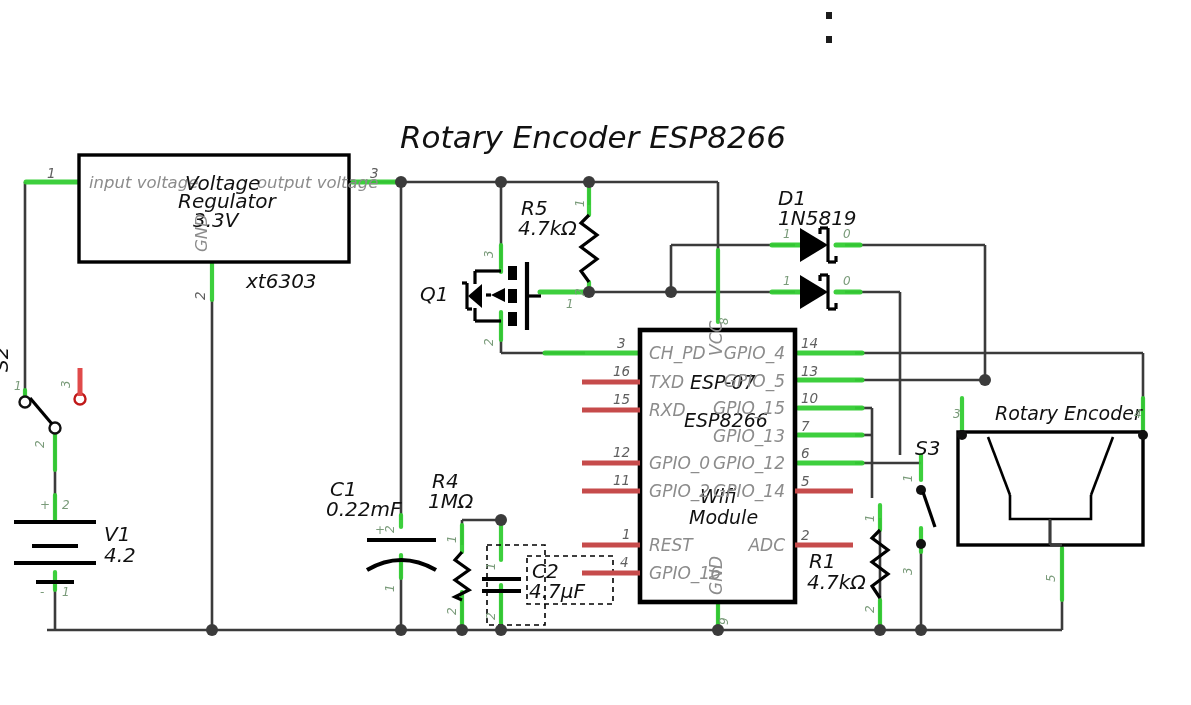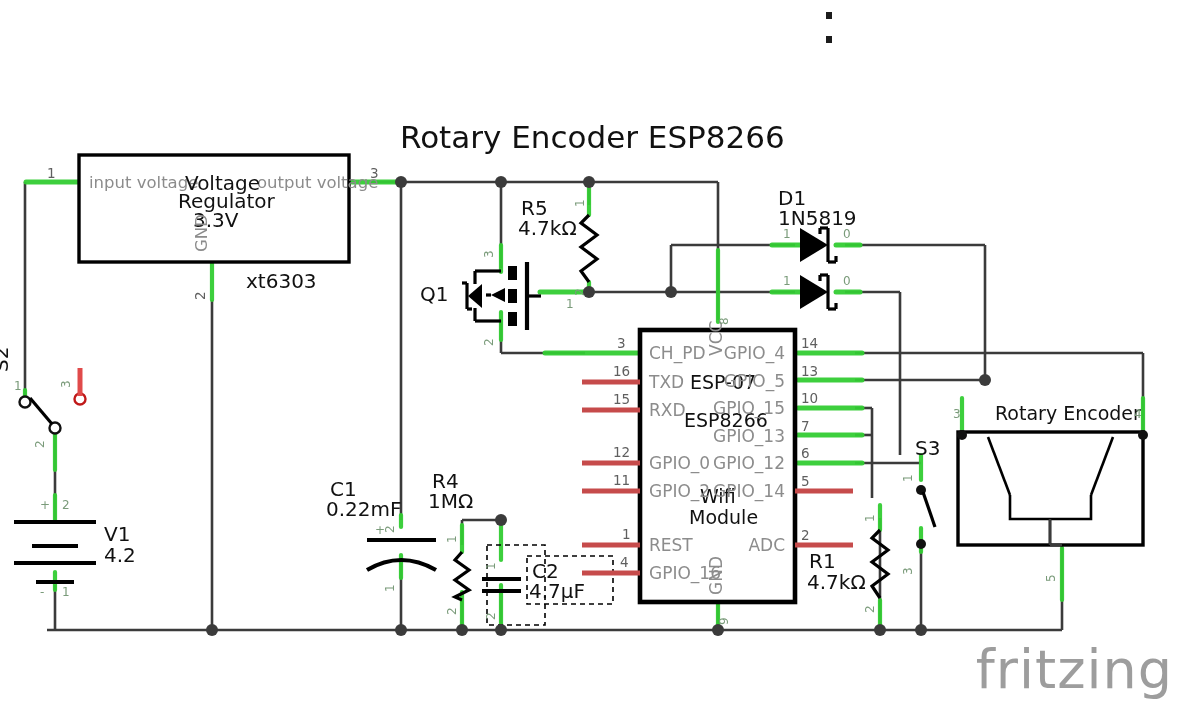--- a/index.html
+++ b/index.html
@@ -1,21 +1,21 @@
 <!DOCTYPE html>
 <html><head>
 <meta charset="utf-8">
 <title>Rotary Encoder ESP8266 Schematic</title>
 <style>
   html,body{margin:0;padding:0;background:#ffffff;}
   body{
     font-family:"DejaVu Sans","Liberation Sans",sans-serif;
     width:1191px;height:705px;overflow:hidden;position:relative;
   }
-  #canvas{position:relative;width:1191px;height:705px;background:#fff;}
+  #canvas{position:relative;width:1191px;height:705px;background:#fff;font-style:italic;}
   svg#sch{position:absolute;left:0;top:0;width:1191px;height:705px;display:block;}
 
   .wire{stroke:#3b3b3b;stroke-width:2.6;fill:none;stroke-linecap:butt;}
   .wire-green{stroke:#33cc33;stroke-width:5;fill:none;opacity:.95;stroke-linecap:round;}
   .wire-green-thin{stroke:#33cc33;stroke-width:4.2;fill:none;opacity:.95;stroke-linecap:round;}
   .lead-red{stroke:#c64b4b;stroke-width:5;fill:none;stroke-linecap:butt;}
   .lead-red-bright{stroke:#e04a4a;stroke-width:5;fill:none;stroke-linecap:butt;}
   .part{stroke:#000;stroke-width:3.2;fill:none;}
   .part-thin{stroke:#000;stroke-width:2.6;fill:none;}
   .part-thick{stroke:#000;stroke-width:4.2;fill:none;}
@@ -406,14 +406,13 @@
       <circle class="node" cx="462" cy="630" r="6"></circle>
       <circle class="node" cx="501" cy="630" r="6"></circle>
       <circle class="node" cx="718" cy="630" r="6"></circle>
       <circle class="node" cx="880" cy="630" r="6"></circle>
       <circle class="node" cx="921" cy="630" r="6"></circle>
       <circle class="node" cx="985" cy="380" r="6"></circle>
     </g>
 
   </svg>
 
-  <div class="frit">fritzing</div>
 </div>
 
 </body></html>

